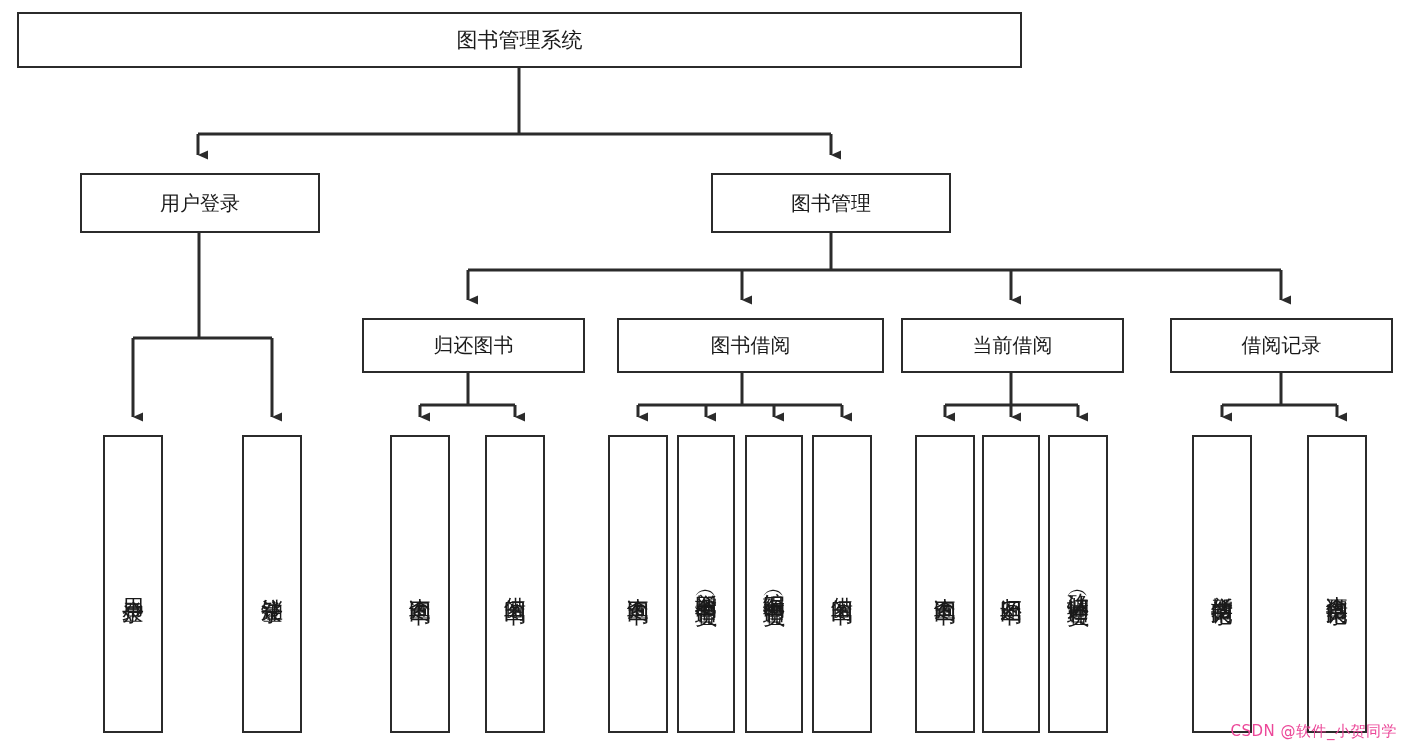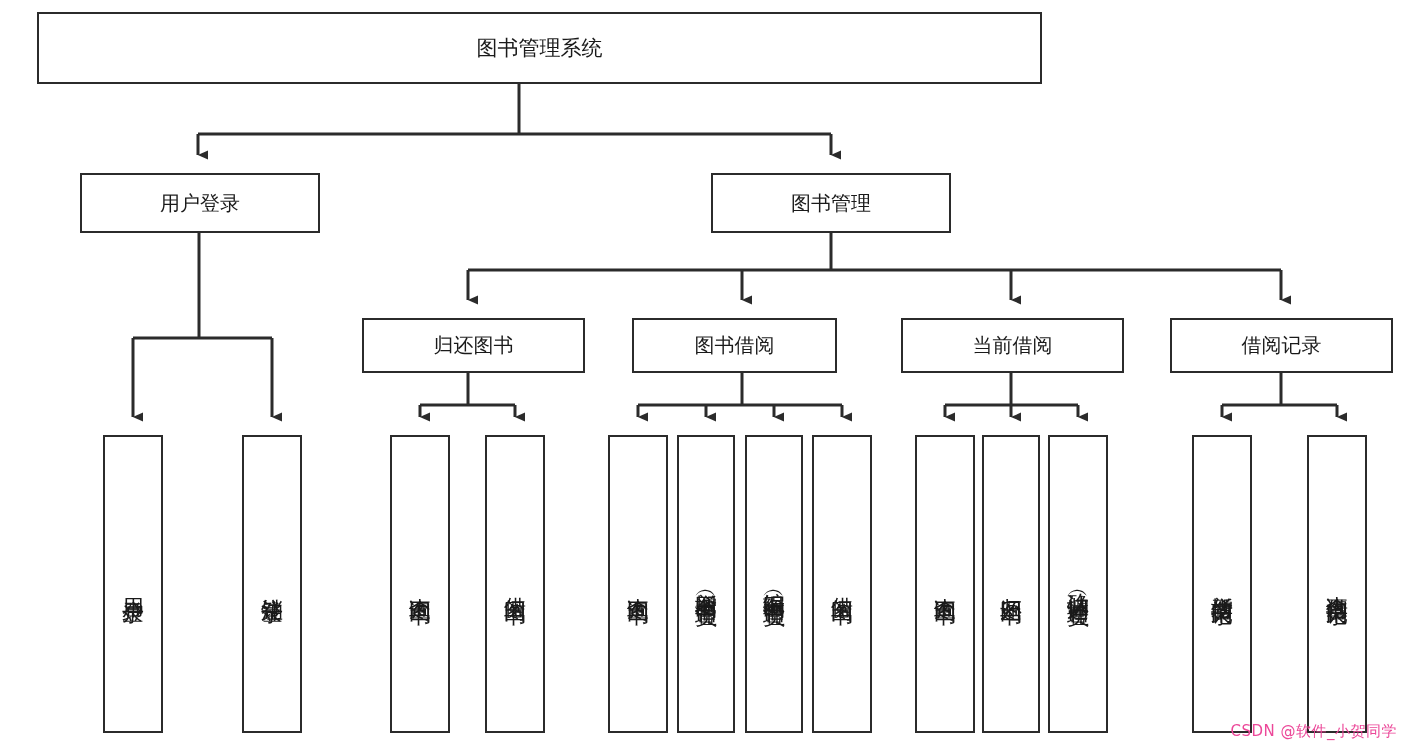--- a/index.html
+++ b/index.html
@@ -64,35 +64,35 @@
       <path d="M1011,405 L1011,417" marker-end="url(#ah)"></path>
       <path d="M1078,405 L1078,417" marker-end="url(#ah)"></path>
 
       <path d="M1281,373 L1281,405"></path>
       <path d="M1222,405 L1337,405"></path>
       <path d="M1222,405 L1222,417" marker-end="url(#ah)"></path>
       <path d="M1337,405 L1337,417" marker-end="url(#ah)"></path>
     </g>
   </svg>
 
-  <div class="node root" style="left:17px;top:12px;width:1005px;height:72px;margin-left:20px;">
+  <div class="node root" style="left:17px;top:12px;width:1005px;height:56px;">
     <span>图书管理系统</span>
   </div>
 
   <div class="node lvl2" style="left:80px;top:173px;width:240px;height:60px;">
     <span>用户登录</span>
   </div>
   <div class="node lvl2" style="left:711px;top:173px;width:240px;height:60px;">
     <span>图书管理</span>
   </div>
 
   <div class="node lvl2" style="left:362px;top:318px;width:223px;height:55px;">
     <span>归还图书</span>
   </div>
-  <div class="node lvl2" style="left:632px;top:318px;width:205px;height:55px;">
+  <div class="node lvl2" style="left:617px;top:318px;width:267px;height:55px;">
     <span>图书借阅</span>
   </div>
   <div class="node lvl2" style="left:901px;top:318px;width:223px;height:55px;">
     <span>当前借阅</span>
   </div>
   <div class="node lvl2" style="left:1170px;top:318px;width:223px;height:55px;">
     <span>借阅记录</span>
   </div>
 
   <div class="leaf" style="left:103px;top:435px;width:60px;height:298px;">

